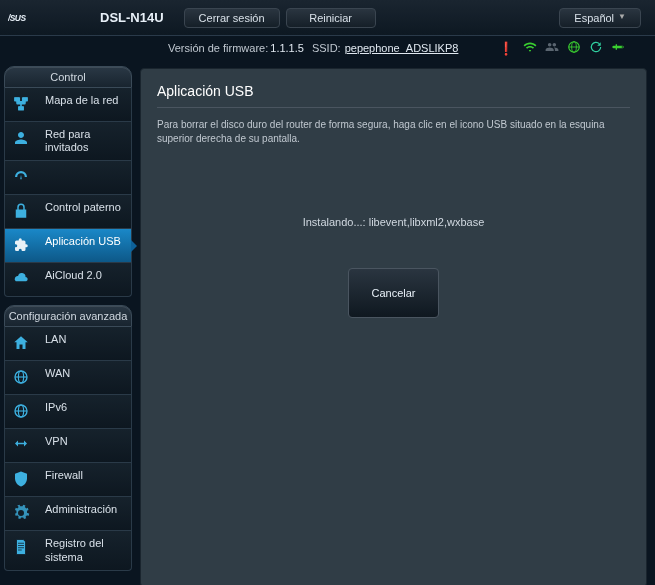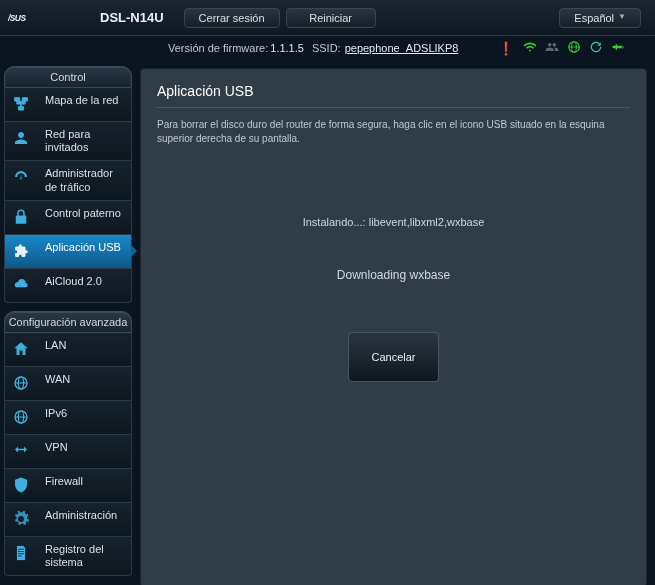--- a/index.html
+++ b/index.html
@@ -120,21 +120,20 @@
           </svg>
         </span>
       <span>Red para invitados</span>
     </div>
     <div class="nav-item">
       <span class="nav-icon">
           <svg viewBox="0 0 24 24">
             <path fill="#3db0e0" d="M12 4a8 8 0 0 0-8 8h3a5 5 0 0 1 10 0h3a8 8 0 0 0-8-8zm0 5l-1 6h2l-1-6z"></path>
           </svg>
         </span>
-      <span>Administrador de tráfico</span>
     </div>
     <div class="nav-item">
       <span class="nav-icon">
           <svg viewBox="0 0 24 24">
             <path fill="#3db0e0" d="M17 10V7a5 5 0 0 0-10 0v3H5v11h14V10h-2zm-8-3a3 3 0 0 1 6 0v3H9V7z"></path>
           </svg>
         </span>
       <span>Control paterno</span>
     </div>
     <div class="nav-item active">
@@ -219,18 +218,17 @@
     </div>
   </div>
 
   <div class="content">
     <div class="panel">
       <div class="panel-title">Aplicación USB</div>
       <hr class="panel-divider">
       <div class="panel-desc">Para borrar el disco duro del router de forma segura, haga clic en el icono USB situado en la esquina superior derecha de su pantalla.</div>
       <div class="installing">
         <div class="installing-pkgs">Instalando...: libevent,libxml2,wxbase</div>
-        <div class="installing-status">Downloading wxbase</div>
         <button class="btn">Cancelar</button>
       </div>
     </div>
   </div>
 </div>
 
 </body></html>

